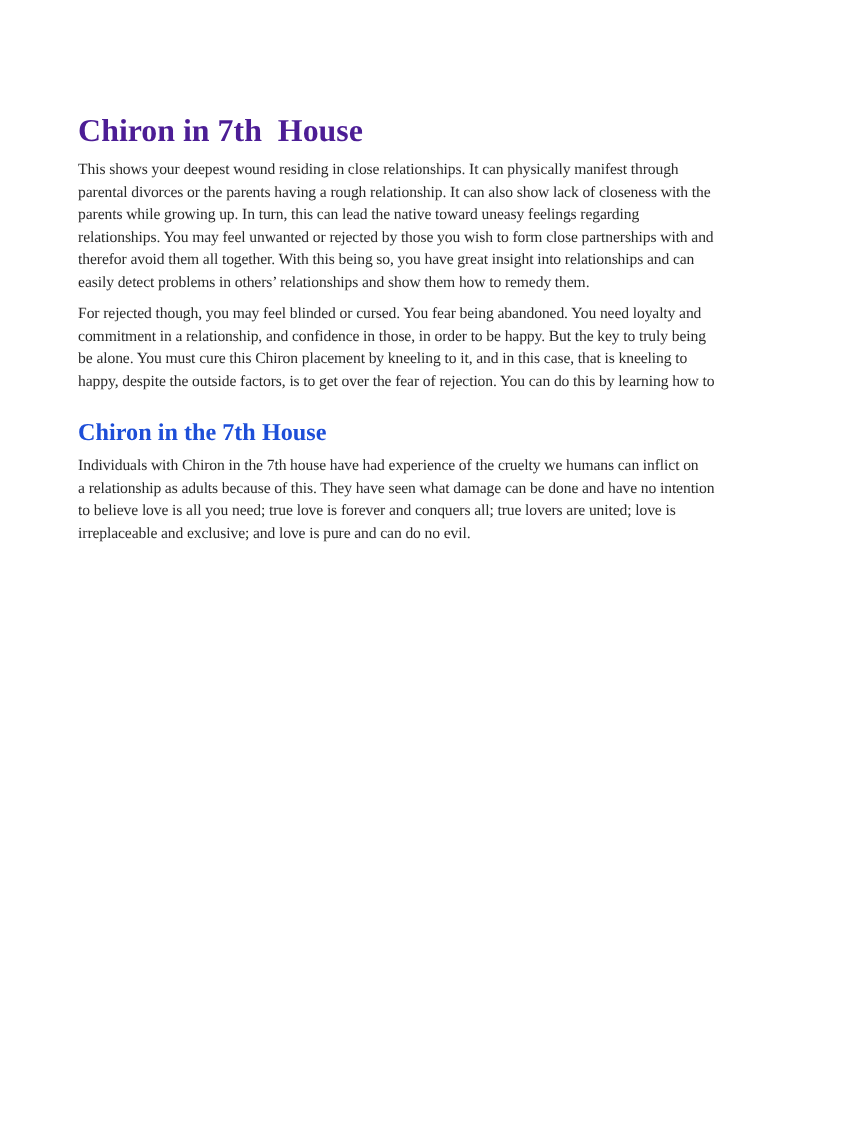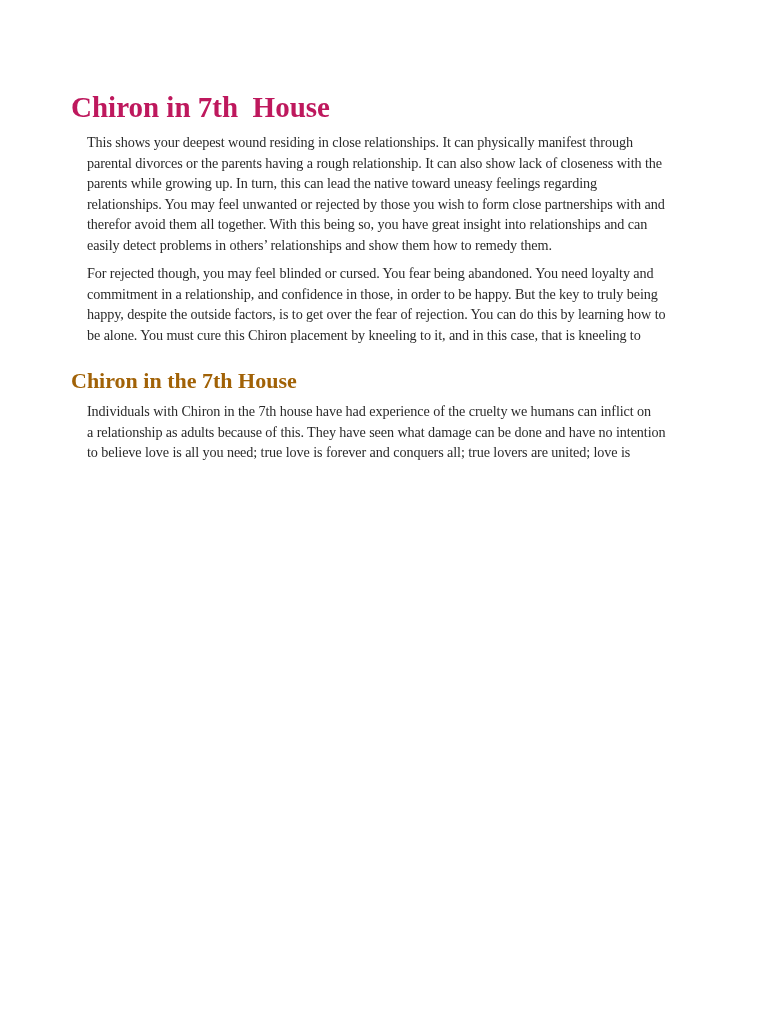--- a/index.html
+++ b/index.html
@@ -19,36 +19,36 @@
       position: absolute;
       left: 71px;
       top: 88px;
       width: 630px;
     }
     h1 {
       font-family: "Liberation Serif", "DejaVu Serif", serif;
       font-weight: bold;
       font-size: 29px;
       line-height: 38px;
-      margin: 0 0 6px 0;
-      color: #be185d;
+      margin: 12px 0 6px 0;
+      color: #4c1d95;
       white-space: pre;
     }
     h2 {
       font-family: "Liberation Serif", "DejaVu Serif", serif;
       font-weight: bold;
       font-size: 22px;
       line-height: 28px;
       margin: 22px 0 6px 0;
-      color: #a16207;
+      color: #1d4ed8;
     }
     p {
       font-size: 14.2px;
       line-height: 20.5px;
-      margin: 0 0 8px 16px;
+      margin: 0 0 8px 0;
       color: #2a2a2a;
       letter-spacing: -0.1px;
     }
     .line { display: block; white-space: nowrap; }
   </style>
 </head>
 <body>
 
 <div class="page">
 
@@ -59,25 +59,26 @@
     <span class="line">parental divorces or the parents having a rough relationship. It can also show lack of closeness with the</span>
     <span class="line">parents while growing up. In turn, this can lead the native toward uneasy feelings regarding</span>
     <span class="line">relationships. You may feel unwanted or rejected by those you wish to form close partnerships with and</span>
     <span class="line">therefor avoid them all together. With this being so, you have great insight into relationships and can</span>
     <span class="line">easily detect problems in others’ relationships and show them how to remedy them.</span>
   </p>
 
   <p>
     <span class="line">For rejected though, you may feel blinded or cursed. You fear being abandoned. You need loyalty and</span>
     <span class="line">commitment in a relationship, and confidence in those, in order to be happy. But the key to truly being</span>
+    <span class="line">be alone. You must cure this Chiron placement by kneeling to it, and in this case, that is kneeling to</span>
     <span class="line">happy, despite the outside factors, is to get over the fear of rejection. You can do this by learning how to</span>
-    <span class="line">be alone. You must cure this Chiron placement by kneeling to it, and in this case, that is kneeling to</span>
   </p>
 
   <h2>Chiron in the 7th House</h2>
 
   <p>
     <span class="line">Individuals with Chiron in the 7th house have had experience of the cruelty we humans can inflict on</span>
     <span class="line">a relationship as adults because of this. They have seen what damage can be done and have no intention</span>
     <span class="line">to believe love is all you need; true love is forever and conquers all; true lovers are united; love is</span>
+    <span class="line">irreplaceable and exclusive; and love is pure and can do no evil.</span>
   </p>
 
 </div>
 
 </body></html>

